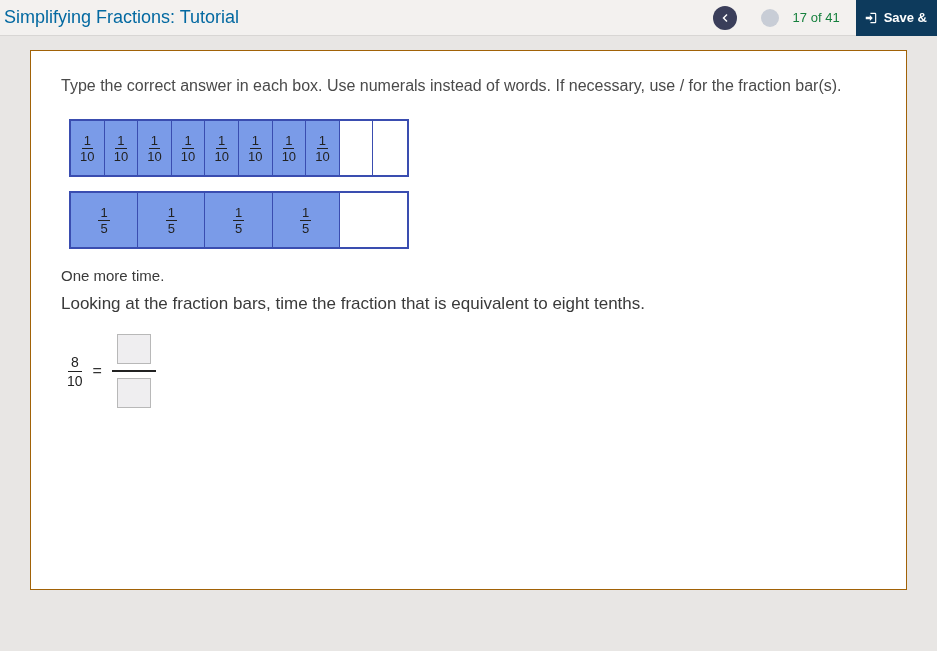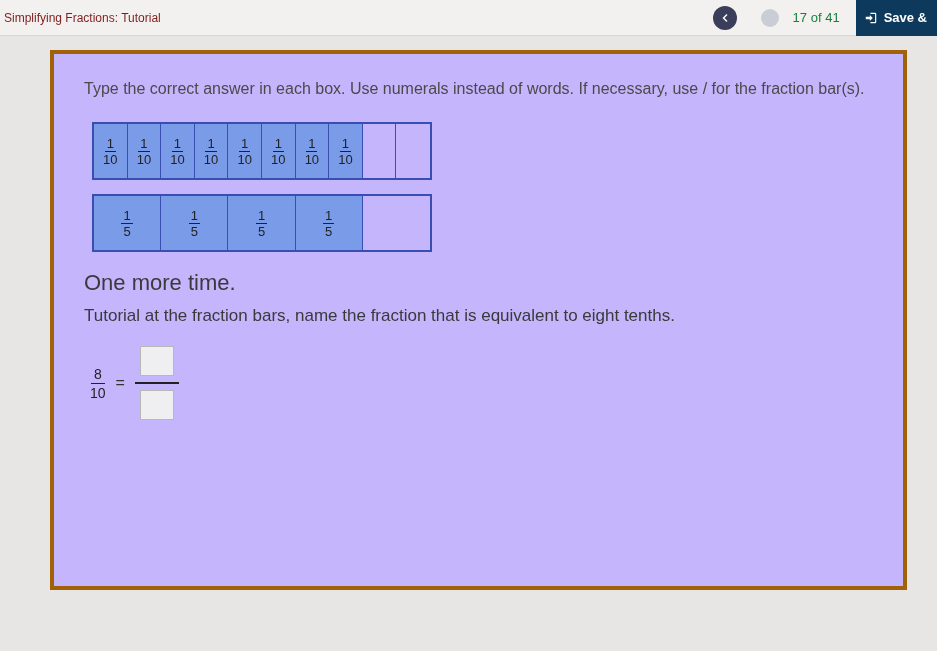--- a/index.html
+++ b/index.html
@@ -14,22 +14,22 @@
   .header {
     display: flex;
     align-items: center;
     height: 36px;
     padding: 0 0 0 4px;
     background: #f3f1ef;
     border-bottom: 1px solid #d8d6d4;
   }
   .header-title {
     flex: 1;
-    color: #7f1d1d;
-    font-size: 12px;
+    color: #0369a1;
+    font-size: 18px;
     font-weight: 400;
   }
   .back-circle {
     width: 24px; height: 24px;
     border-radius: 50%;
     background: #3a3e5a;
     display: flex; align-items: center; justify-content: center;
     margin-right: 24px;
     cursor: pointer;
   }
@@ -42,26 +42,25 @@
   .save-btn {
     background: #0d3a5c; color: #fff; font-size: 13px; font-weight: 600;
     height: 36px; padding: 0 10px 0 8px; display: flex; align-items: center; gap: 6px;
     cursor: pointer;
   }
   .save-btn svg { width: 14px; height: 14px; fill: #fff; }
   .content-wrap {
     padding: 14px 30px 0 30px;
   }
   .card {
-    background: #c4b5fd;
-    border: 4px solid #a16207;
+    background: #ffffff;
+    border: 1px solid #a16207;
     padding: 24px 30px 30px 30px;
     min-height: 540px;
     position: relative;
-    margin-left: 20px;
   }
   .instructions {
     color: #4a4a4a; font-size: 16px; line-height: 1.4; margin-bottom: 22px;
   }
   .bars { margin-left: 8px; }
   .bar-row {
     display: flex; border: 2px solid #3a4db0; margin-bottom: 14px; width: 340px; height: 58px;
   }
   .bar-cell {
     border-right: 1px solid #3a4db0; display: flex; align-items: center; justify-content: center;
@@ -69,21 +68,21 @@
   }
   .bar-row .bar-cell:last-child { border-right: none; }
   .filled { background: #7a9be8; }
   .bar-cell .frac {
     display: flex; flex-direction: column; align-items: center; line-height: 1;
   }
   .bar-cell .frac .n { border-bottom: 1px solid #222; padding: 0 2px 1px; }
   .bar-cell .frac .d { padding-top: 1px; }
   .tenths .bar-cell { width: 34px; }
   .fifths .bar-cell { width: 68px; }
-  .prompt1 { font-size: 22px; color: #3a3a3a; margin: 18px 0 10px 0; }
+  .prompt1 { font-size: 15px; color: #3a3a3a; margin: 18px 0 10px 0; }
   .prompt2 { font-size: 17px; color: #3a3a3a; margin-bottom: 20px; }
   .equation {
     display: flex; align-items: center; gap: 10px; margin-left: 6px;
   }
   .eq-frac {
     display: flex; flex-direction: column; align-items: center; font-size: 14px; color: #222;
   }
   .eq-frac .n { border-bottom: 1.5px solid #222; padding: 0 3px 1px; }
   .eq-frac .d { padding-top: 1px; }
   .eq-eq { font-size: 16px; }
@@ -206,21 +205,21 @@
             <div class="frac">
               <span class="n">1</span>
               <span class="d">5</span>
             </div>
           </div>
           <div class="bar-cell"></div>
         </div>
     </div>
 
     <p class="prompt1">One more time.</p>
-    <p class="prompt2">Tutorial at the fraction bars, name the fraction that is equivalent to eight tenths.</p>
+    <p class="prompt2">Looking at the fraction bars, time the fraction that is equivalent to eight tenths.</p>
 
     <div class="equation">
       <div class="eq-frac">
         <span class="n">8</span>
         <span class="d">10</span>
       </div>
       <div class="eq-eq">=</div>
       <div class="answer-frac">
         <input class="answer-box" value="" style="">
         <div class="line"></div>

